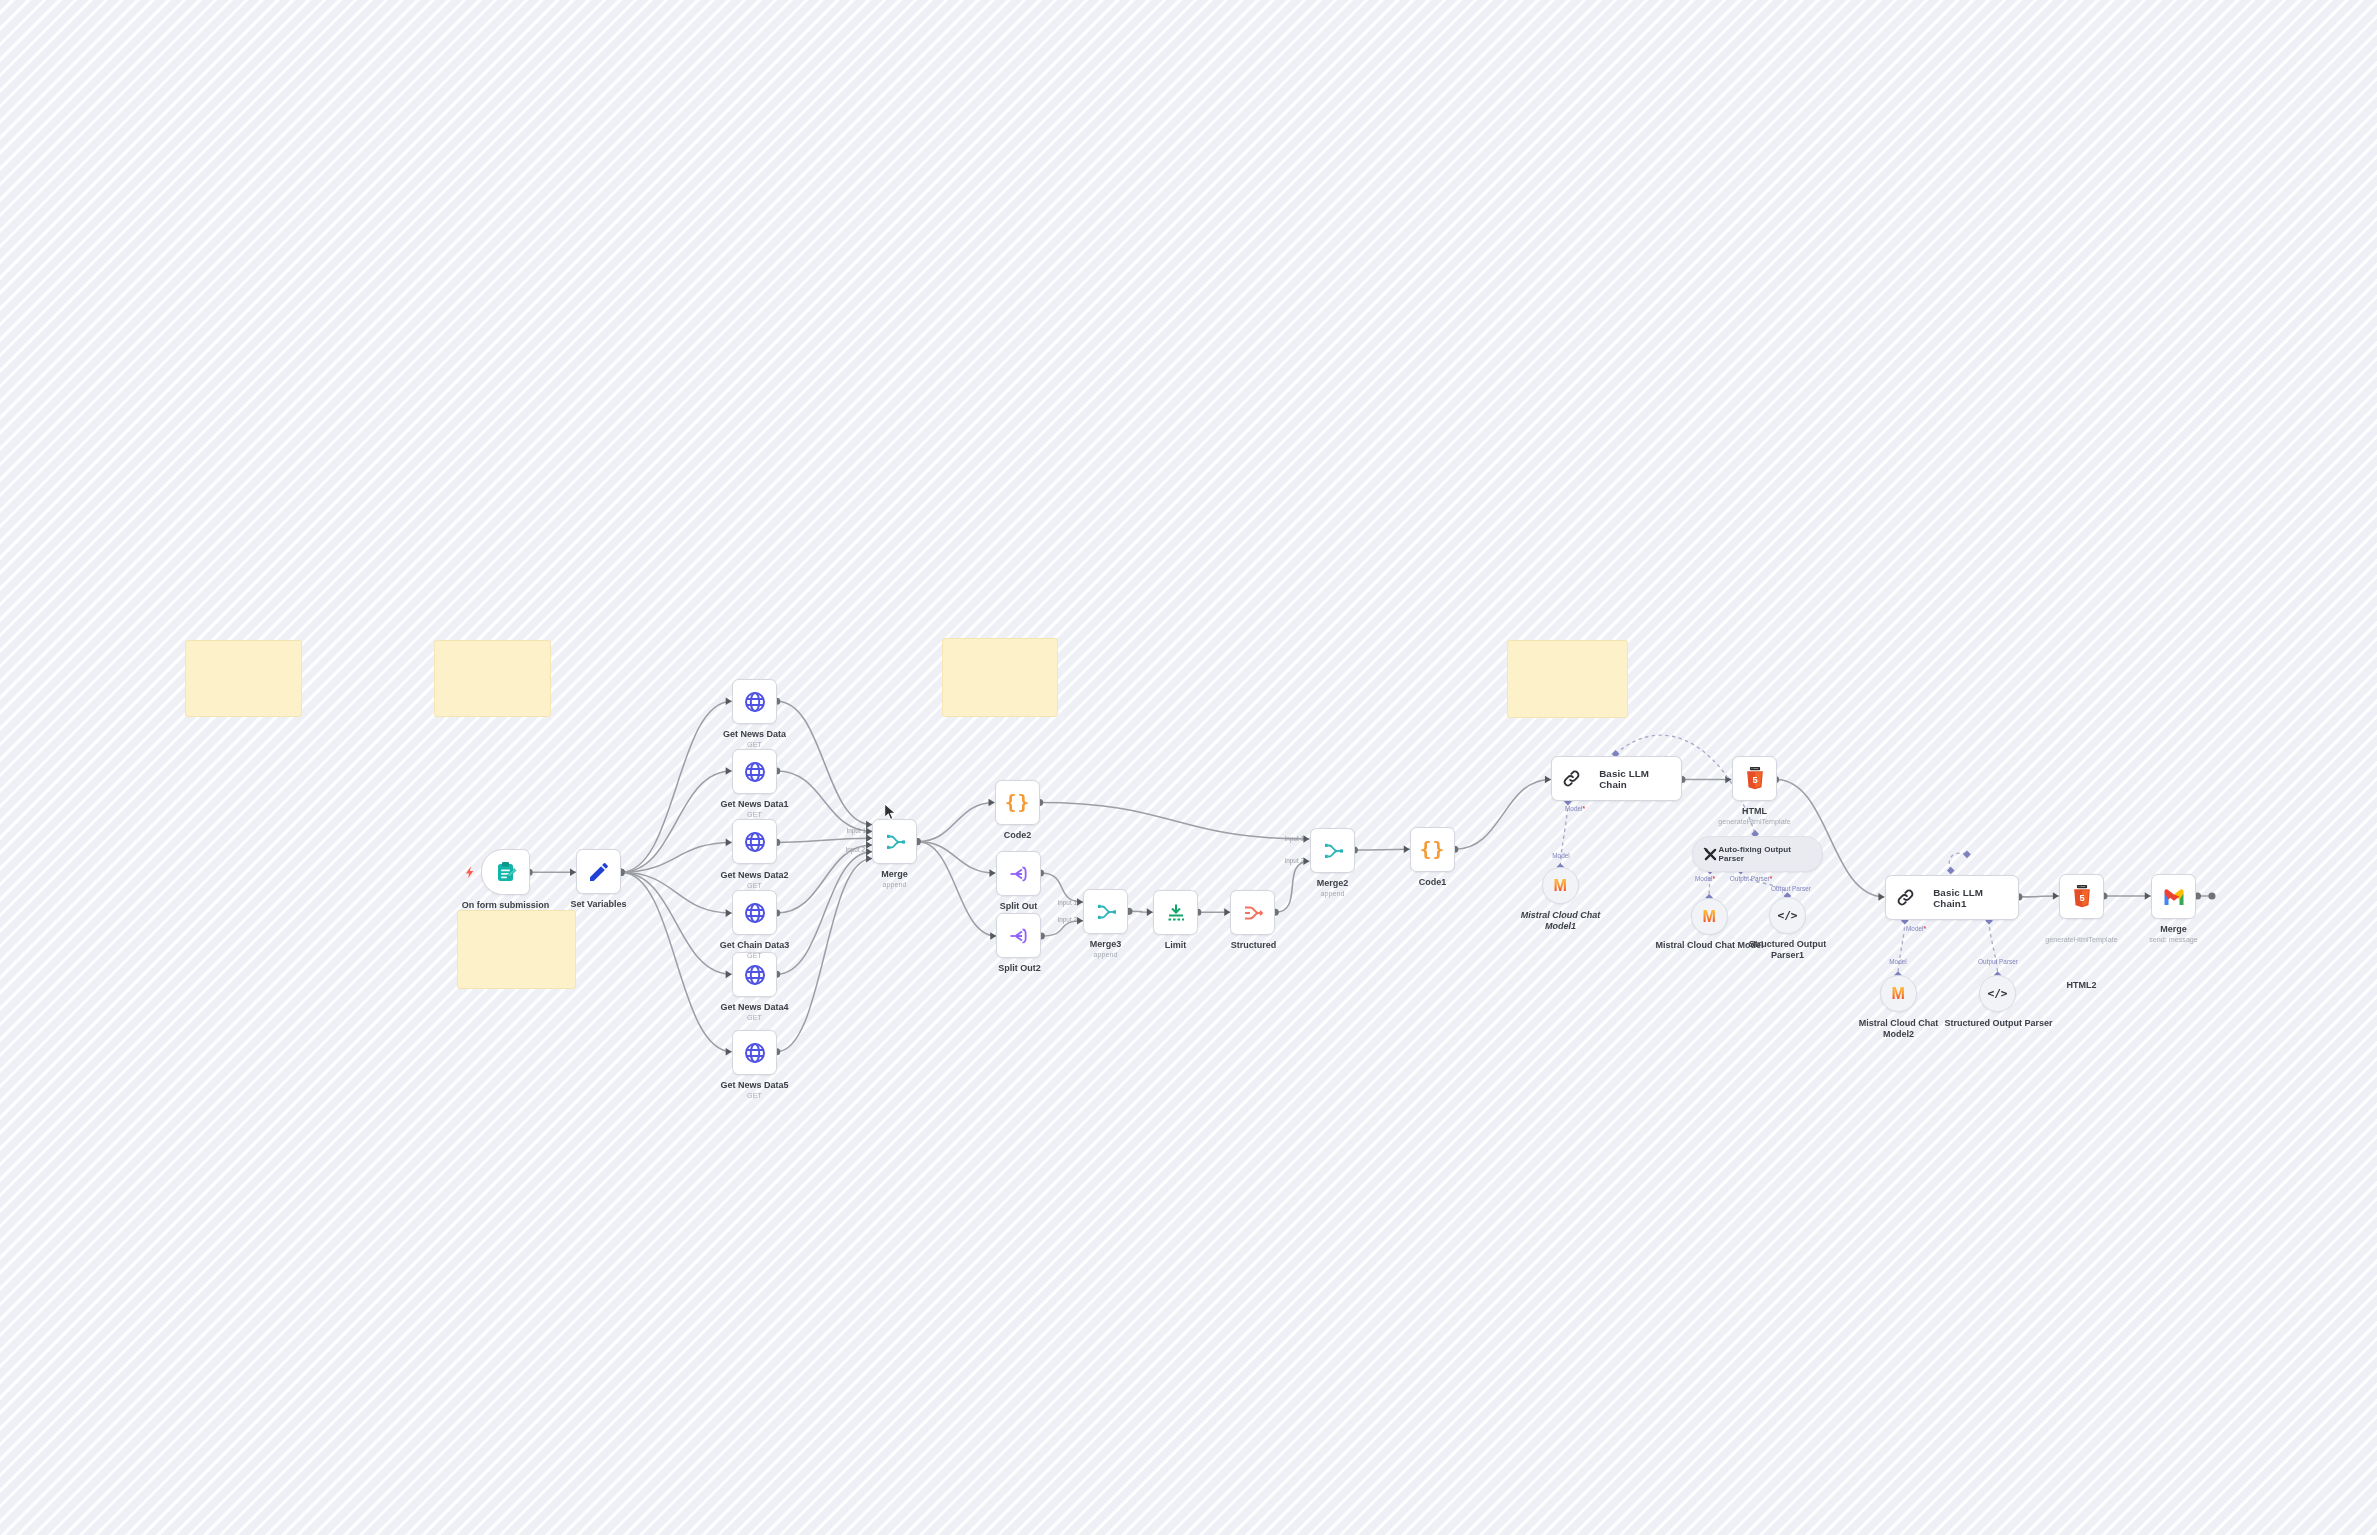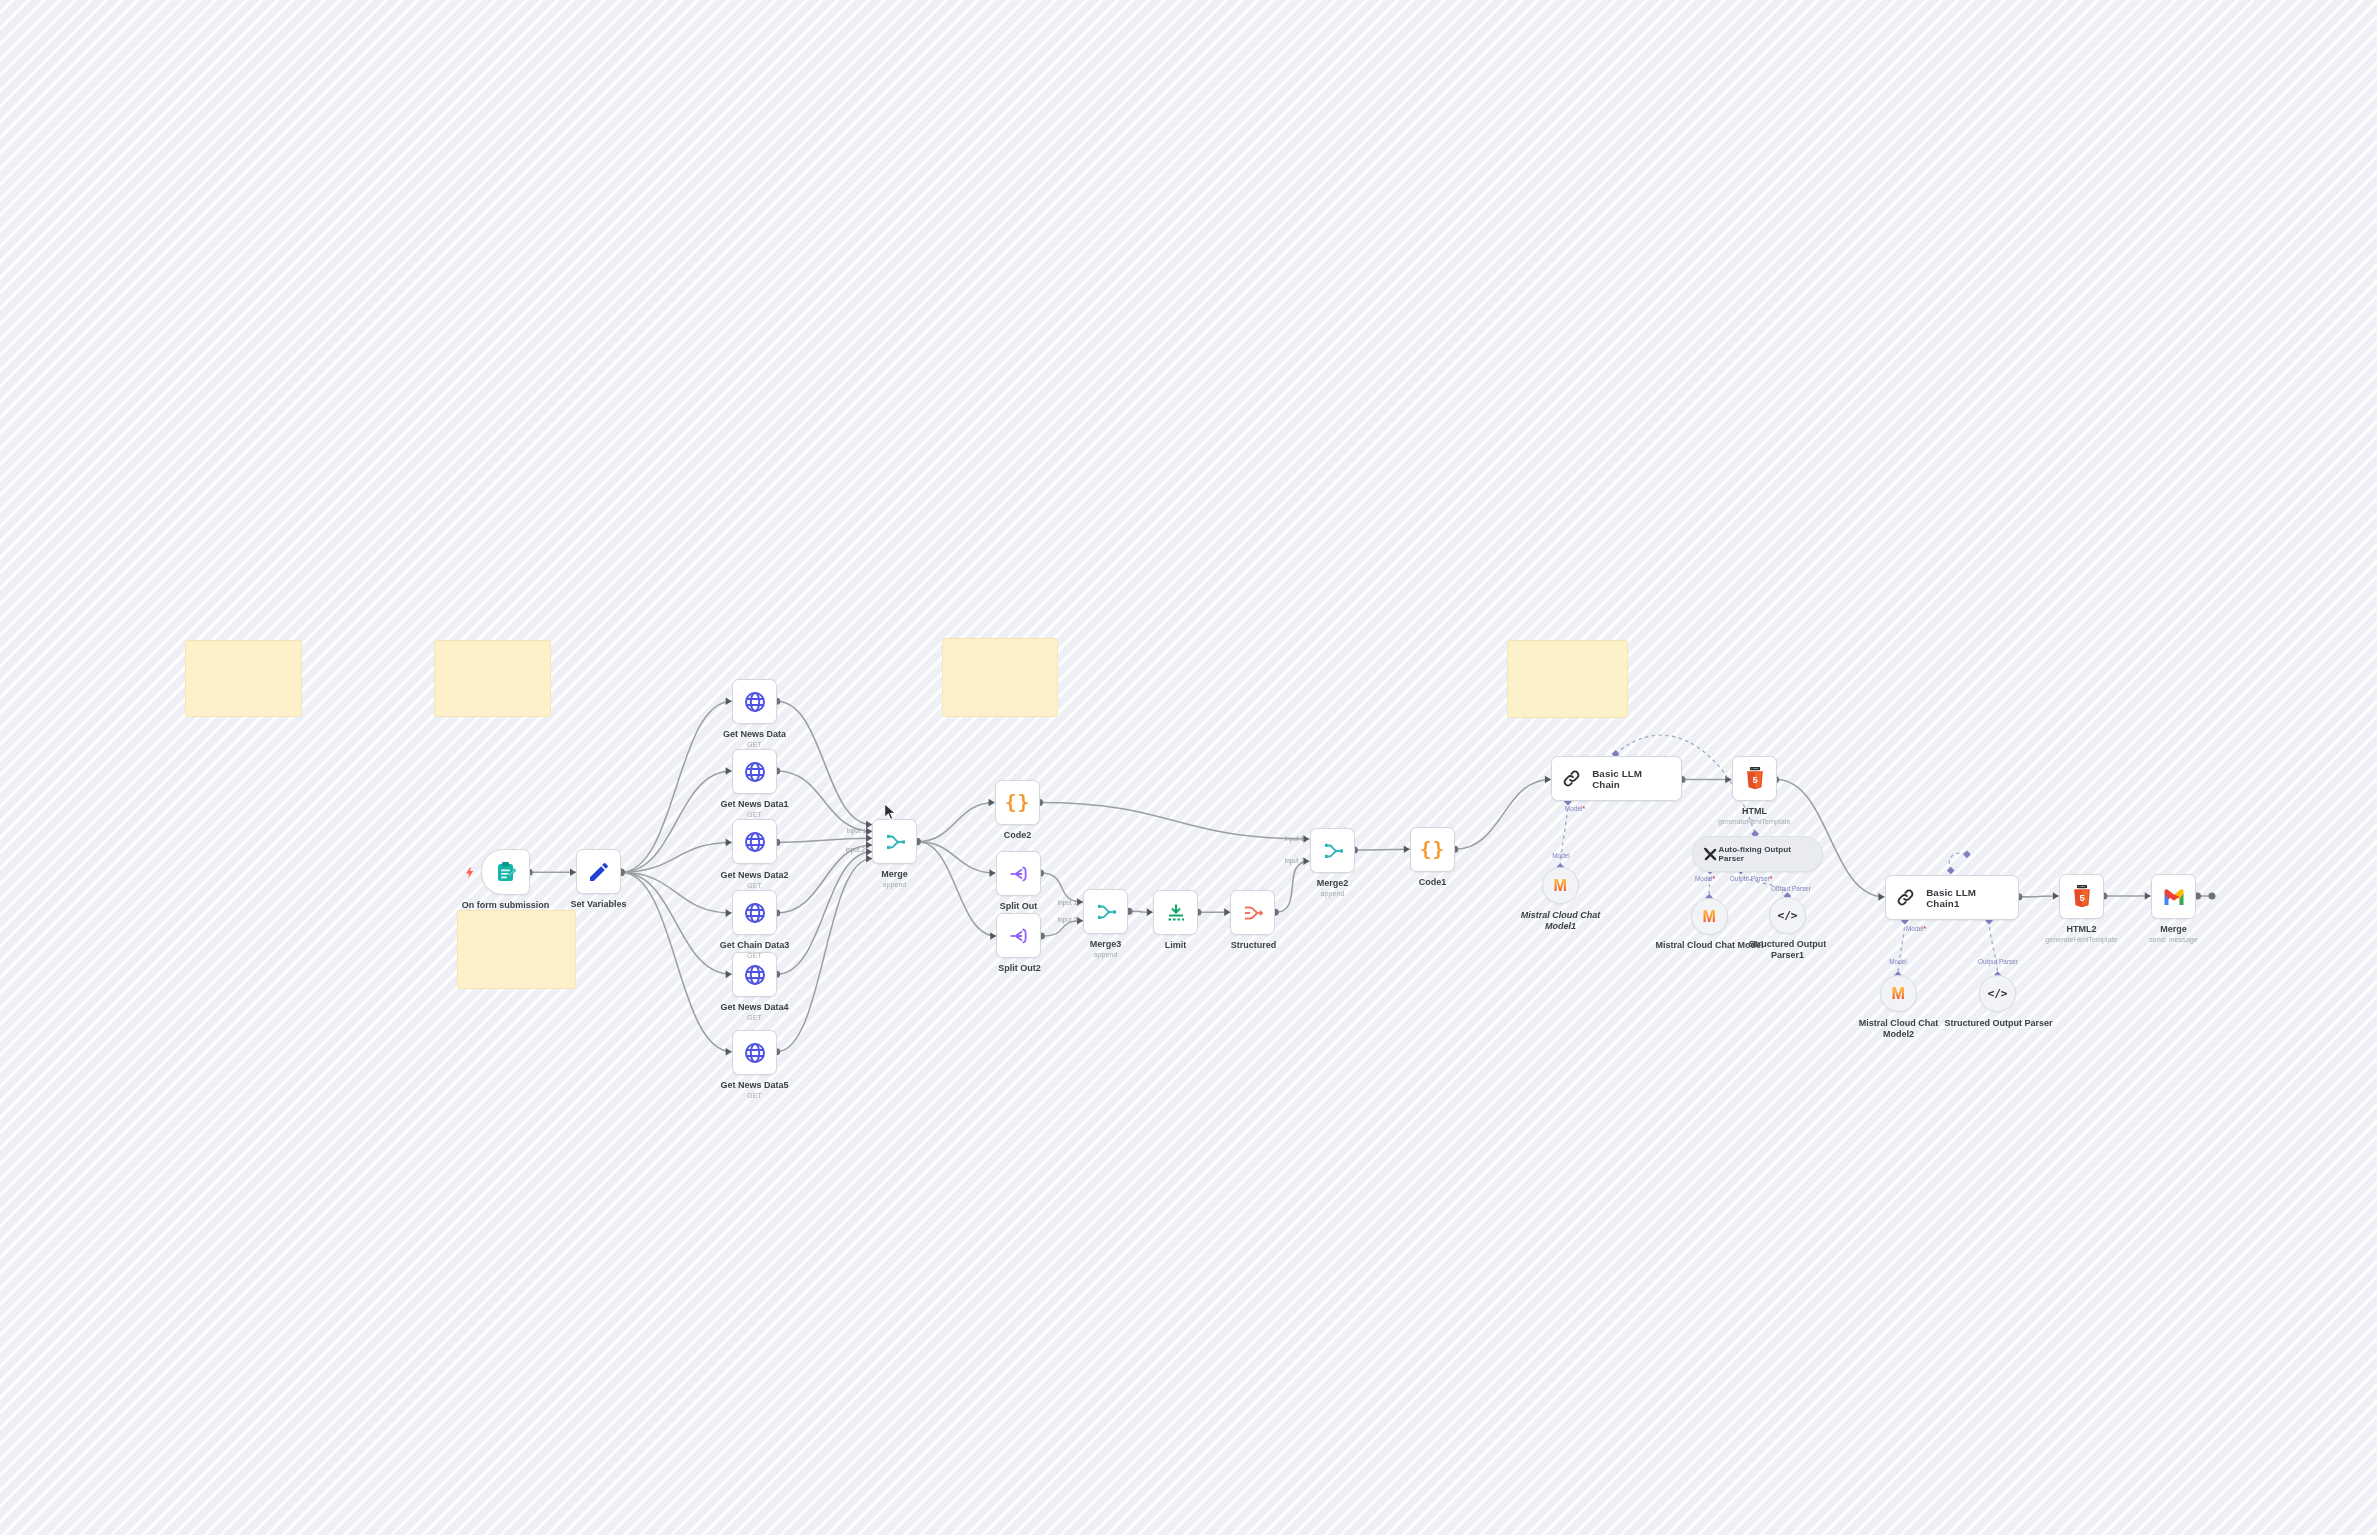--- a/index.html
+++ b/index.html
@@ -9,21 +9,21 @@
       repeating-linear-gradient(135deg, rgba(255,255,255,0) 0 7.7px, rgba(255,255,255,.85) 7.7px 11px),
       #eef0f5;}
   .note{position:absolute;border-radius:3.4px;box-shadow:0 0 0 0.9px rgba(214,190,120,.25) inset;}
   #wires{position:absolute;left:0;top:0;z-index:2;}
   #nodelayer{position:absolute;left:0;top:0;z-index:3;}
   .node{position:absolute;background:#fff;border:1.3px solid #d4d7de;border-radius:6.8px;
     box-shadow:0 0.9px 1.7px rgba(60,70,90,.08);display:flex;align-items:center;justify-content:center;box-sizing:border-box;}
   .node.trigger{border-radius:22px 6.8px 6.8px 22px;}
   .node.circle{border-radius:50%;background:#f2f3f7;border:1.3px solid #dadde6;}
   .node.pill{border-radius:19px;background:#e9ebf1;border:0.9px solid #dfe1e9;justify-content:flex-start;padding:0 8.5px;}
-  .node.wide{justify-content:flex-end;padding:0 10.2px;gap:11px;}
+  .node.wide{justify-content:flex-end;padding:0 10.2px;gap:18px;}
   .inner-label{font-size:9.8px;font-weight:700;color:#35393f;letter-spacing:0.1px;}
   .pill .inner-label{font-size:8px;line-height:1.15;font-weight:700;color:#3c4046;}
   .nlabel{position:absolute;width:111px;text-align:center;font-size:9px;font-weight:700;color:#3b3f46;z-index:3;line-height:1.2;}
   .nsub{position:absolute;width:111px;text-align:center;font-size:7.2px;color:#a7abb3;z-index:3;}
   .plabel{position:absolute;font-size:6.4px;color:#9b9ea6;z-index:3;transform:translateX(-100%);white-space:nowrap;}
   .clabel{position:absolute;font-size:6.4px;color:#8184bd;z-index:3;transform:translateX(-50%);white-space:nowrap;}
   .clabel .req{color:#e0434d;font-weight:700;}
   .icon{display:flex;align-items:center;justify-content:center;}
   #cursor{position:absolute;z-index:9;}
 </style>
@@ -418,21 +418,21 @@
         <span class="icon">
           <svg width="24" height="24" viewBox="0 0 24 26">
             <rect x="6.5" y="0" width="11" height="3.4" rx=".8" fill="#2d2d2d"></rect>
             <text x="12" y="2.7" font-size="2.7" fill="#fff" text-anchor="middle" font-family="Liberation Sans">HTML</text>
             <path d="M3.5 4.5h17l-1.5 17.5-7 2-7-2z" fill="#e44d26"></path>
             <path d="M12 5.8v16.6l5.8-1.65L19.1 5.8z" fill="#f16529"></path>
             <text x="12" y="17.5" font-size="10" font-weight="bold" fill="#fff" text-anchor="middle" font-family="Liberation Sans">5</text>
           </svg>
         </span>
       </div>
-      <div class="nlabel" style="left: 2026px; top: 924px;">HTML2</div>
+      <div class="nlabel" style="left: 2026px; top: 980px;">HTML2</div>
       <div class="nsub" style="left: 2026px; top: 935px;">generateHtmlTemplate</div>
       <div class="node square" style="left: 2151px; top: 874px; width: 45px; height: 45px;">
         <span class="icon">
           <svg width="24" height="24" viewBox="0 0 24 24">
             <path d="M2.5 20V7.2L12 14.4 21.5 7.2V20h-4.2v-7l-5.3 4-5.3-4v7z" fill="none"></path>
             <path d="M2.5 20h4V11.5L2.5 8.4z" fill="#4285f4"></path>
             <path d="M21.5 20h-4V11.5l4-3.1z" fill="#34a853"></path>
             <path d="M2.5 8.4V6.2c0-1.6 1.9-2.5 3.2-1.5L12 9.5l-5.5 5z" fill="#ea4335"></path>
             <path d="M21.5 8.4V6.2c0-1.6-1.9-2.5-3.2-1.5L12 9.5l5.5 5z" fill="#fbbc04"></path>
             <path d="M6.5 11.5L12 9.5l5.5 2-5.5 4.2z" fill="#ea4335"></path>

